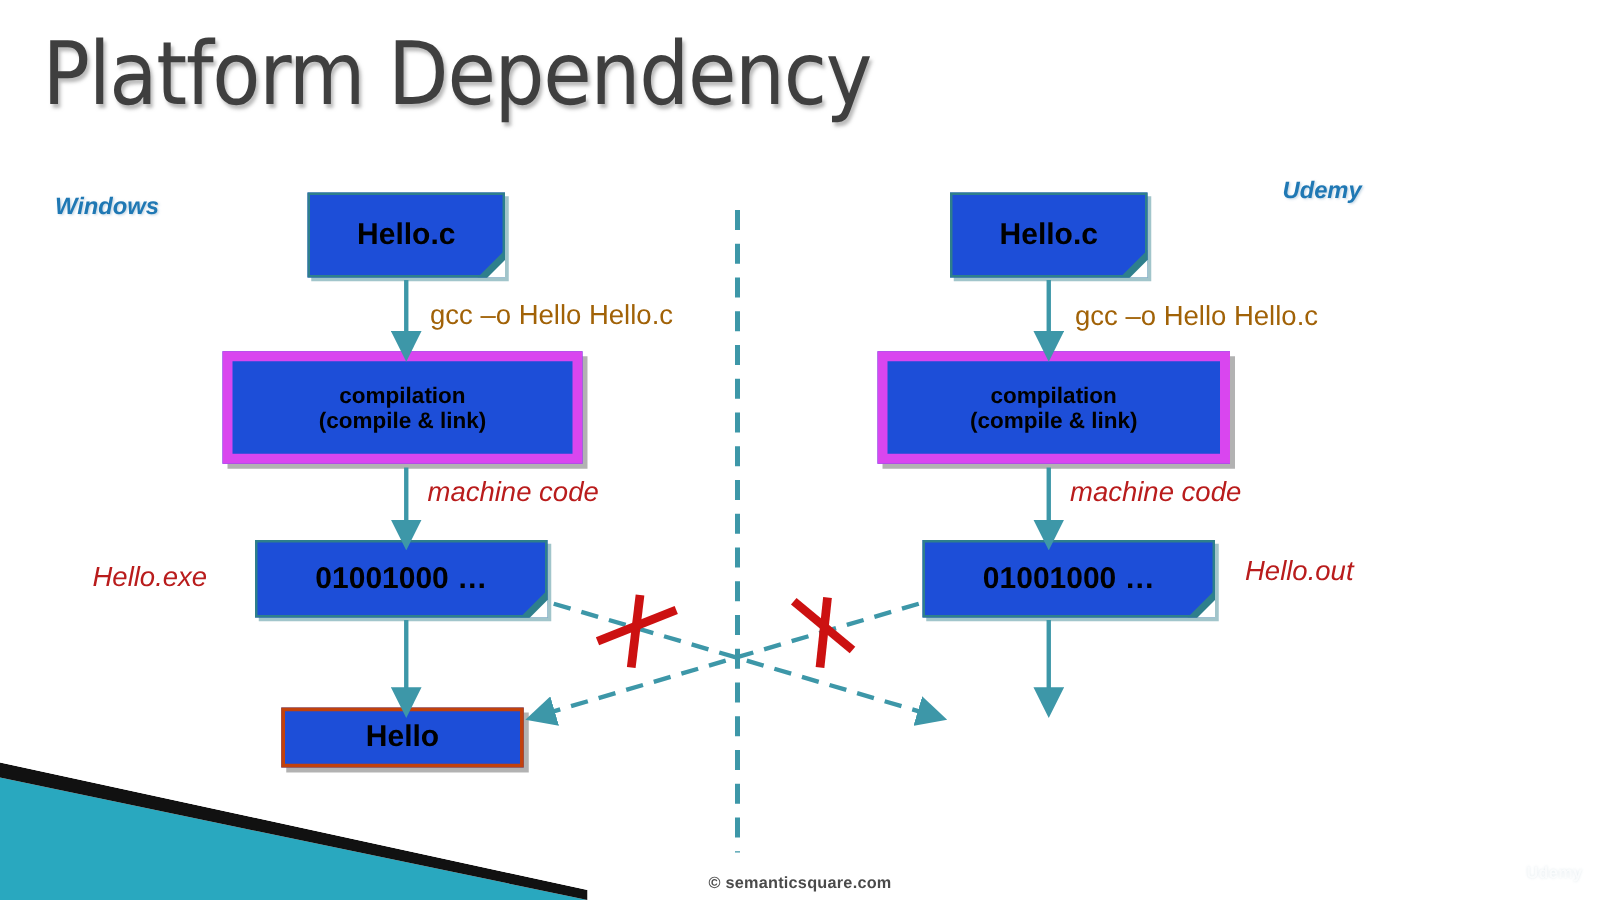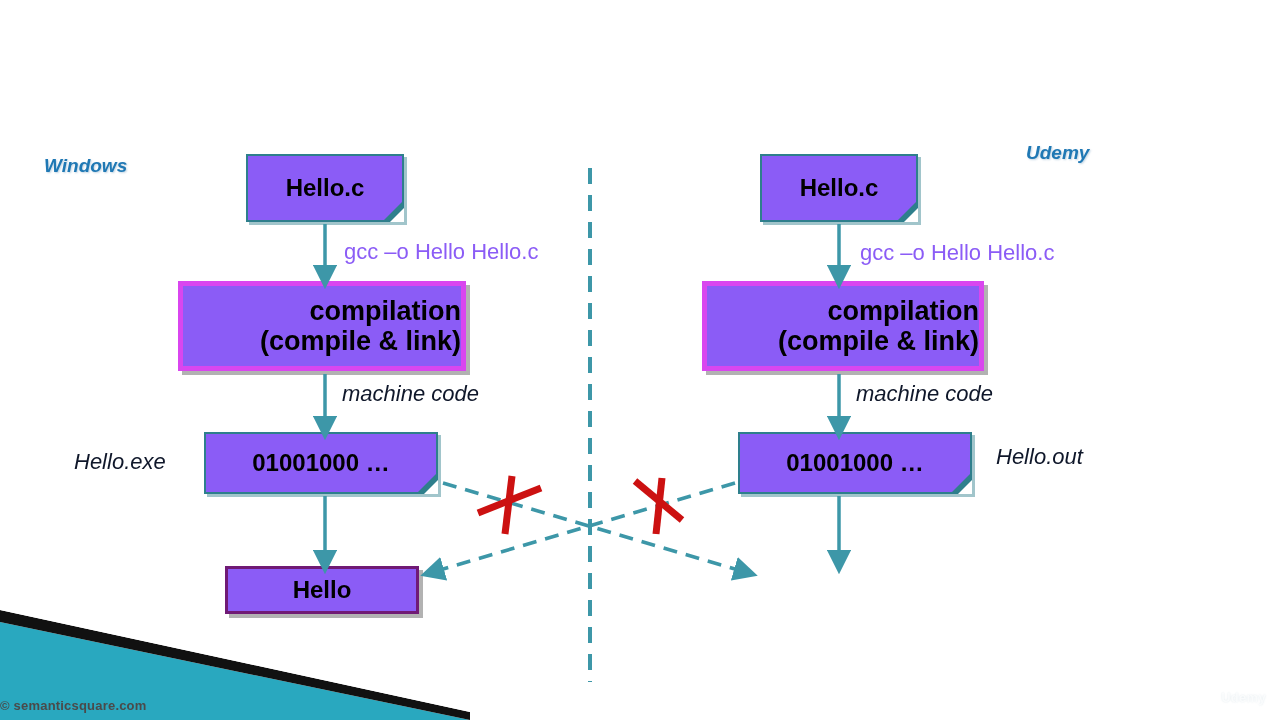--- a/index.html
+++ b/index.html
@@ -40,39 +40,38 @@
     text-shadow: 1px 1px 2px rgba(120,160,190,0.45);
     white-space: nowrap;
   }
   #label-windows { left: 44px;  top: 155px; }
   #label-linux   { left: 1026px; top: 142px; }
 
   
   .box {
     position: absolute;
     box-sizing: border-box;
-    background: #8b5cf6;
+    background: #1d4ed8;
     display: flex;
     align-items: center;
     justify-content: center;
     text-align: center;
     color: #000000;
     font-weight: bold;
     line-height: 1.12;
   }
 
   
   .box-process {
-    border: 5px solid #d946ef;
+    border: 8px solid #d946ef;
     box-shadow: 4px 4px 0 rgba(0,0,0,0.30);
-    font-size: 27px;
-    align-items: flex-end;
+    font-size: 18px;
   }
   .box-run {
-    border: 3px solid #701a75;
+    border: 3px solid #c2410c;
     box-shadow: 4px 4px 0 rgba(0,0,0,0.30);
     font-size: 24px;
   }
 
   
   .box-doc {
     border: 2.5px solid #2e7f8c;
     box-shadow: 3px 3px 0 rgba(46,127,140,0.45);
     font-size: 24px;
   }
@@ -100,33 +99,33 @@
     width: 0; height: 0;
     border-left: 20px solid transparent;
     border-bottom: 20px solid #ffffff;
   }
 
   
   .caption-italic {
     position: absolute;
     font-size: 22px;
     font-style: italic;
-    color: #0f172a;
+    color: #b91c1c;
     white-space: nowrap;
   }
   #cap-machine-left  { left: 342px; top: 381px; }
   #cap-machine-right { left: 856px; top: 381px; }
   #cap-hello-exe     { left: 74px;  top: 449px; text-align: center; }
   #cap-hello-out     { left: 996px; top: 444px; }
 
   
   .cmd-label {
     position: absolute;
     font-size: 22px;
-    color: #8b5cf6;
+    color: #a16207;
     white-space: nowrap;
   }
   #cmd-left  { left: 344px; top: 239px; }
   #cmd-right { left: 860px; top: 240px; }
 
   
   #lines {
     position: absolute;
     left: 0; top: 0;
     width: 1280px;
@@ -143,20 +142,21 @@
     height: 120px;
     pointer-events: none;
   }
 
   
   #footer {
     position: absolute;
     left: 0;
     right: 0;
     top: 698px;
+    text-align: center;
     font-size: 13px;
     font-weight: bold;
     color: #4a4a4a;
     letter-spacing: 0.2px;
   }
   #watermark {
     position: absolute;
     right: 14px;
     top: 690px;
     font-size: 13px;
@@ -164,20 +164,21 @@
     color: rgba(255,255,255,0.75);
     text-shadow: 0 0 2px rgba(220,230,235,0.9);
     letter-spacing: 0.3px;
   }
 </style>
 </head>
 <body>
 
 <div id="slide">
 
+  <div id="title">Platform Dependency</div>
 
   <div class="platform-label" id="label-windows">Windows</div>
   <div class="platform-label" id="label-linux">Udemy</div>
 
   <div class="box box-doc" id="left-source" style="left:246px; top:154px; width:158px; height:68px;">
     <span>Hello.c</span>
     <span class="fold"></span>
   </div>
 
   <div class="cmd-label" id="cmd-left">gcc –o Hello Hello.c</div>

